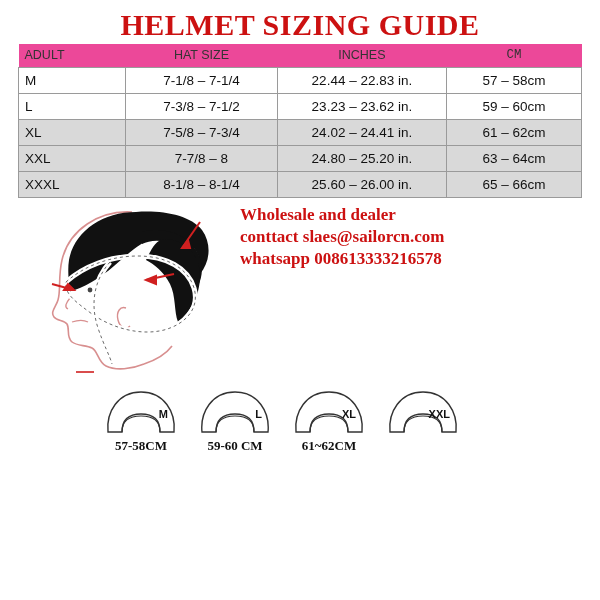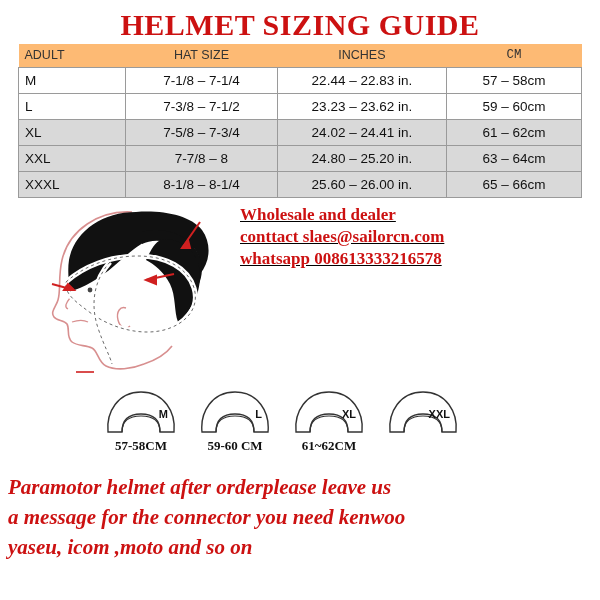--- a/index.html
+++ b/index.html
@@ -42,21 +42,21 @@
     font-size: 13px;
     color: #222;
   }
   table.sizing th {
     font-weight: normal;
     font-size: 12.5px;
     color: #333;
     padding: 4px 0 5px 0;
     text-align: center;
     border: none;
-    background: #fdba74;
+    background: #ec4899;
   }
   table.sizing th.col-adult { text-align: left; padding-left: 6px; width: 19%; }
   table.sizing th.col-hat   { width: 27%; }
   table.sizing th.col-in    { width: 30%; }
   table.sizing th.col-cm    { width: 24%; font-family: Liberation Mono, monospace; }
 
   table.sizing td {
     border: 1px solid #9a9a9a;
     height: 25px;
     padding: 0 6px;
@@ -82,21 +82,20 @@
     left: 14px;
     top: 0px;
     width: 230px;
     height: 175px;
   }
   .mid-text {
     position: absolute;
     left: 240px;
     top: 0px;
     width: 350px;
-    text-decoration: underline;
   }
   .contact-line {
     color: #cc1111;
     font-family: "Liberation Serif", serif;
     font-weight: bold;
     font-size: 17px;
     line-height: 22px;
     white-space: nowrap;
   }
   .instr {
@@ -305,19 +304,14 @@
         <svg viewBox="0 0 78 48" width="78" height="48">
           <path d="M6,46 C4,26 16,6 39,6 C62,6 74,26 72,46 L58,46 C58,34 52,28 39,28 C26,28 20,34 20,46 Z" fill="#ffffff" stroke="#333333" stroke-width="1.4"></path>
           <path d="M20,46 C20,36 26,30 39,30 C52,30 58,36 58,46" fill="none" stroke="#333333" stroke-width="1.2"></path>
         </svg>
         <span class="size-letter">XXL</span>
       </div>
     </div>
 
   </div>
 
-  <div class="bottom-note">
-    <div>Paramotor helmet after orderplease leave us</div>
-    <div>a message for the connector you need kenwoo</div>
-    <div>yaseu, icom ,moto and so on</div>
-  </div>
 
 </div>
 
 </body></html>

